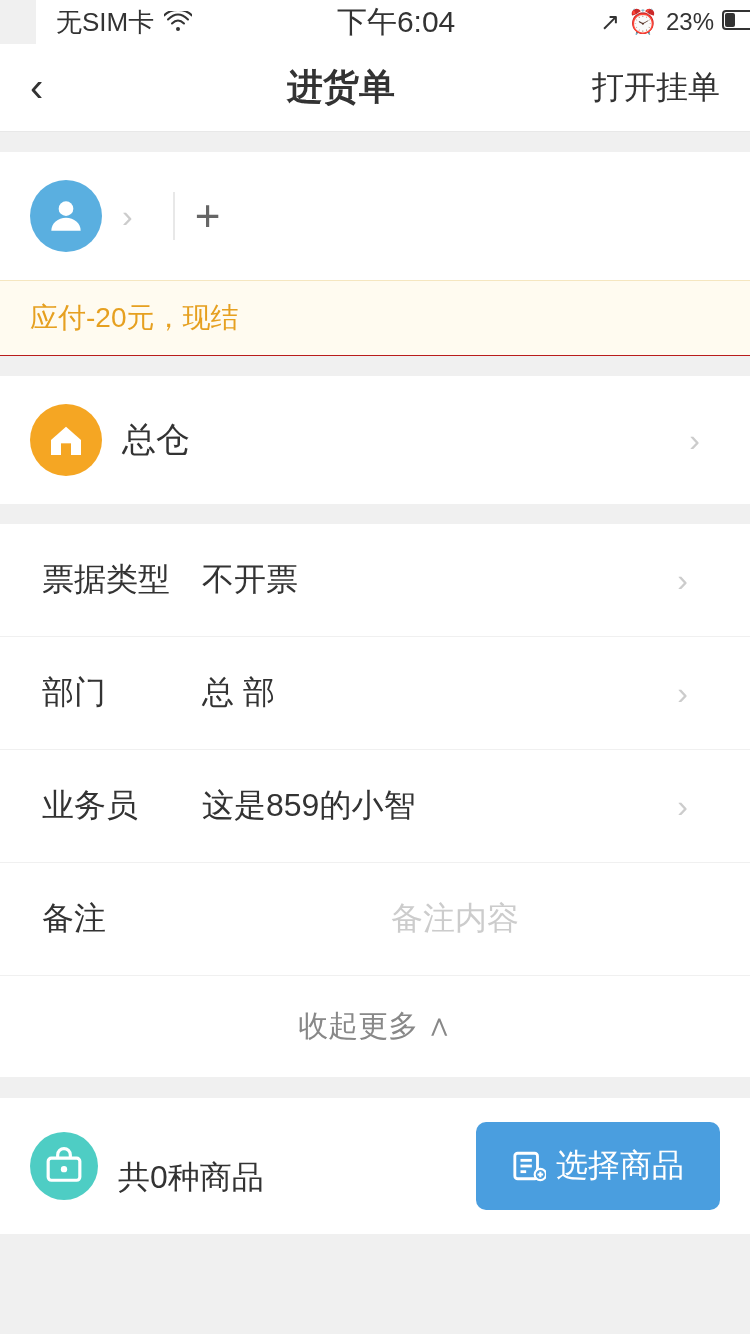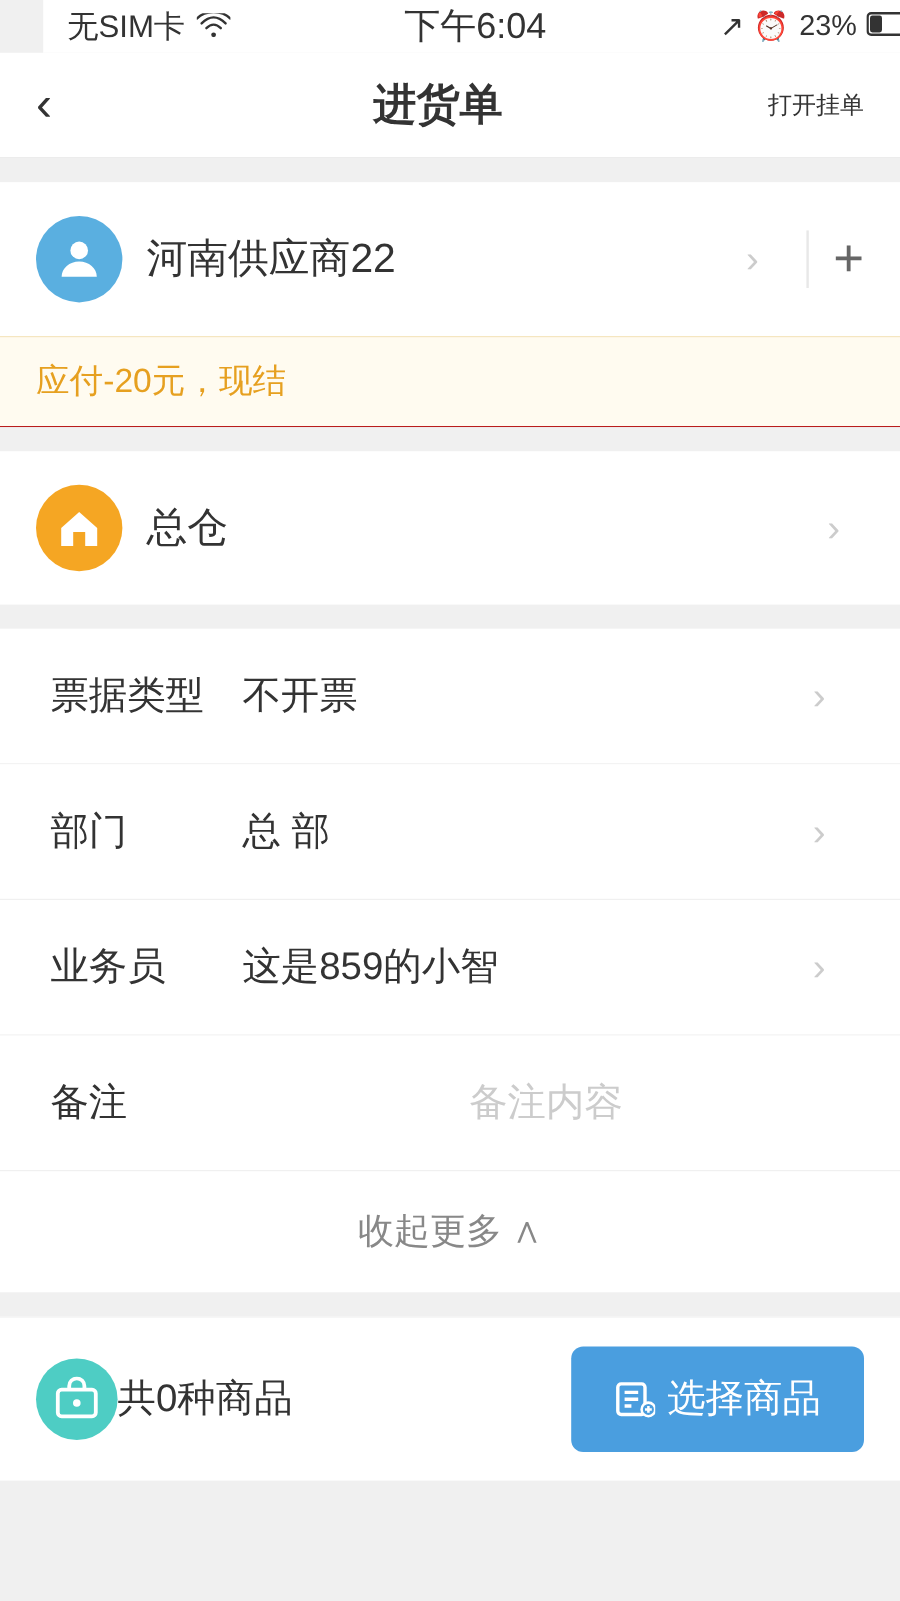--- a/index.html
+++ b/index.html
@@ -47,21 +47,21 @@
       color: #333;
       cursor: pointer;
       width: 60px;
     }
     .nav-title {
       font-size: 36px;
       font-weight: 600;
       color: #333;
     }
     .nav-action {
-      font-size: 20px;
+      font-size: 32px;
       color: #333;
       cursor: pointer;
     }
 
     
     .section-gap {
       height: 20px;
       background: #f0f0f0;
     }
 
@@ -189,21 +189,22 @@
     .bottom-bar {
       background: #fff;
       display: flex;
       align-items: center;
       justify-content: space-between;
       padding: 24px 30px;
       border-top: 1px solid #f0f0f0;
     }
     .product-count-area {
       display: flex;
-      align-items: center;
+      align-items: flex-end;
+      gap: 20px;
     }
     .product-icon {
       width: 68px;
       height: 68px;
       border-radius: 50%;
       background: #4ecdc4;
       display: flex;
       align-items: center;
       justify-content: center;
     }
@@ -272,21 +273,20 @@
 <div class="section-gap"></div>
 
 <div class="white-card">
   <div class="supplier-row">
     <div class="supplier-avatar">
       <svg viewBox="0 0 24 24" xmlns="http://www.w3.org/2000/svg">
         <circle cx="12" cy="8" r="4" fill="#fff"></circle>
         <path d="M4 20c0-4 3.6-7 8-7s8 3 8 7" fill="#fff"></path>
       </svg>
     </div>
-    <span class="supplier-name">河南供应商22</span>
     <span class="chevron-right">›</span>
     <div class="supplier-divider"></div>
     <span class="add-btn">+</span>
   </div>
   <div class="notice-row">应付-20元，现结</div>
 </div>
 
 <div class="section-gap"></div>
 
 <div class="white-card">

